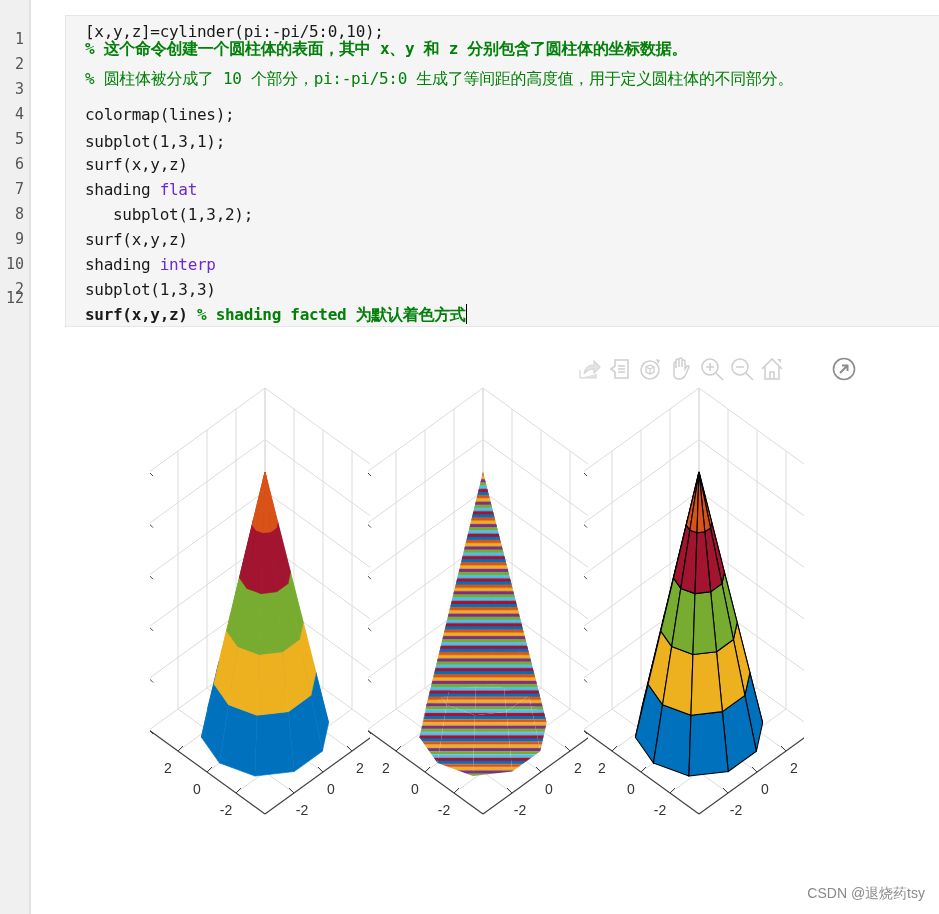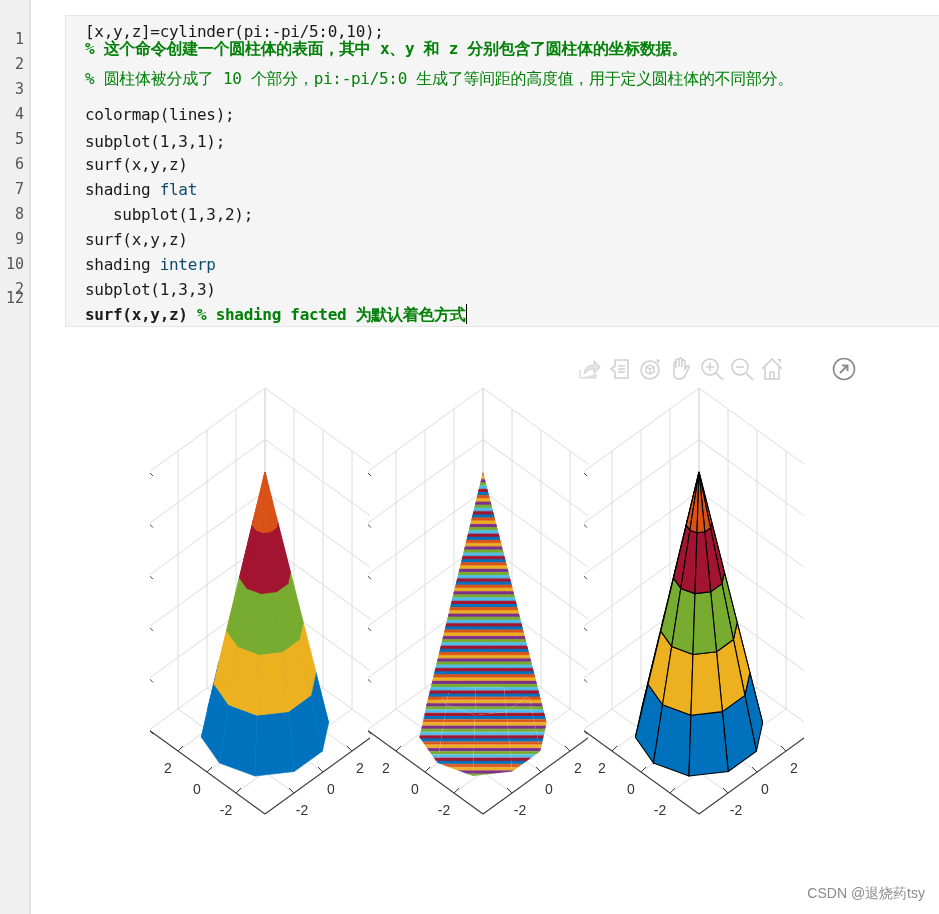--- a/index.html
+++ b/index.html
@@ -2,21 +2,21 @@
 <html><head>
 <meta charset="utf-8">
 <style>
   html, body { margin:0; padding:0; background:#ffffff; }
   body { width:939px; height:914px; position:relative; overflow:hidden; font-family:"DejaVu Sans Mono", monospace; }
   .gutter { position:absolute; left:0; top:0; width:29px; height:914px; background:#f0f0f0; border-right:2px solid #e2e2e2; }
   .ln { position:absolute; left:0; width:24px; text-align:right; font-size:15px; color:#555; line-height:25px; font-family:"DejaVu Sans Mono", monospace; }
   .codebox { position:absolute; left:65px; top:15px; width:874px; height:312px; background:#f5f5f5; border:1px solid #e6e6e6; border-right:none; box-sizing:border-box; }
   .code-line { position:absolute; left:85px; font-size:16px; line-height:25px; color:#1a1a1a; white-space:pre; font-family:"DejaVu Sans Mono", monospace; letter-spacing:-0.3px; }
   .cmt { color:#028009; }
-  .kw { color:#0c4a6e; }
+  .kw { color:#6d28d9; }
   .cursor { display:inline-block; width:1px; height:20px; background:#000; vertical-align:-4px; }
   .toolbar { position:absolute; left:576px; top:356px; height:28px; }
   .tb-icon { position:absolute; top:0; width:26px; height:26px; }
   .plot { position:absolute; top:380px; }
   .watermark { position:absolute; right:14px; top:885px; font-family:"Liberation Sans", sans-serif; font-size:14px; color:#8a8a8a; }
   svg text { font-family:"Liberation Sans", sans-serif; }
 </style>
 </head>
 <body>
 

